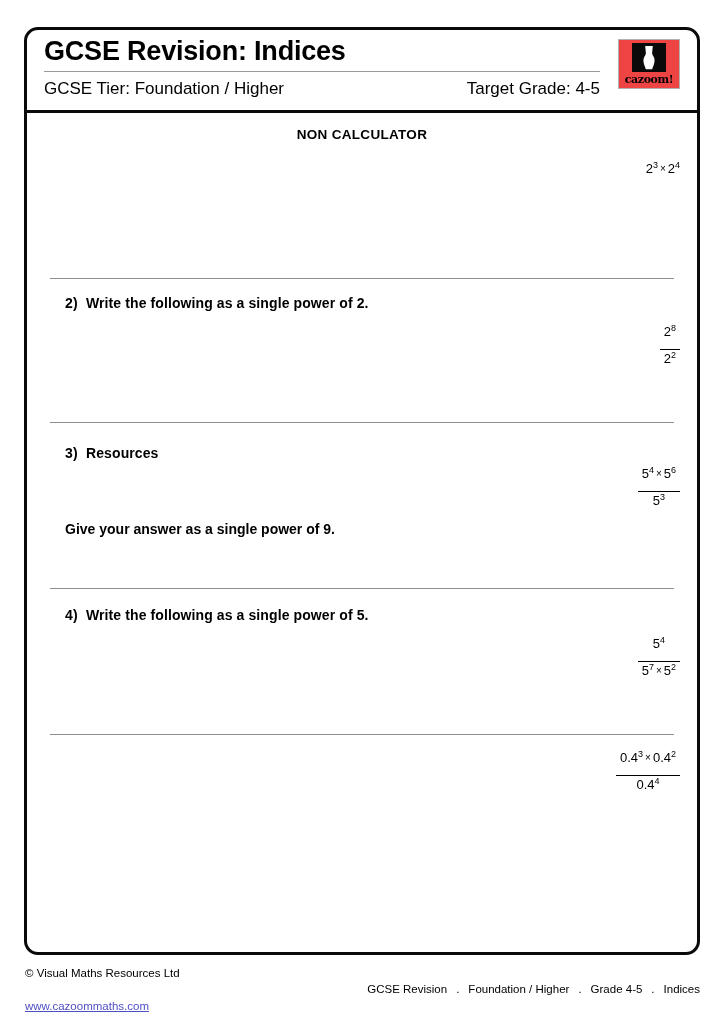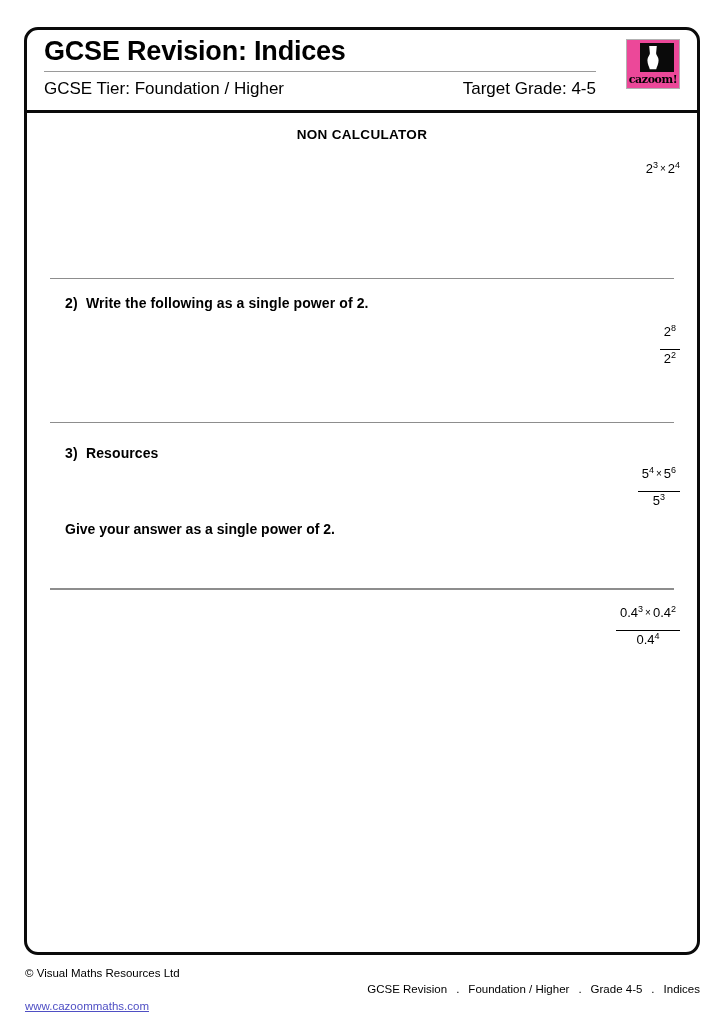--- a/index.html
+++ b/index.html
@@ -34,21 +34,20 @@
     position: relative;
     height: 83px;
     padding: 0 17px;
     box-sizing: border-box;
     border-bottom: 3px solid #0a0a0a;
   }
   .header-main {
     display: flex;
     align-items: flex-start;
     justify-content: space-between;
-    gap: 12px;
   }
   .header-left {
     flex: 1 1 auto;
     padding-top: 5px;
   }
   .worksheet-title {
     font-size: 27px;
     font-weight: bold;
     line-height: 32px;
     letter-spacing: -0.2px;
@@ -68,26 +67,26 @@
     margin-top: 7px;
     margin-right: 8px;
   }
   .tier-text, .grade-text {
     white-space: nowrap;
   }
 
   
   .logo-box {
     flex: 0 0 auto;
-    width: 54px;
+    width: 62px;
     height: 50px;
     border: 1px solid #b2b2b2;
     margin-top: 9px;
     margin-left: 10px;
-    background: #ec4899;
+    background: #ef4444;
     position: relative;
     box-sizing: border-box;
   }
   .logo-mark {
     position: absolute;
     left: 13px;
     top: 3px;
     width: 34px;
     height: 29px;
     background: #0a0a0a;
@@ -300,25 +299,33 @@
 
     <div class="q-sep"></div>
 
     <div class="question q3">
       <div class="q-text">
         <span class="q-num">3)</span><span>Resources</span>
       </div>
       <div class="expr-wrap">
         <span class="expr"><span class="frac"><span class="num"><span>5</span><sup>4</sup><span class="times">×</span><span>5</span><sup>6</sup></span><span class="den"><span>5</span><sup>3</sup></span></span></span>
       </div>
-      <div class="q-after">Give your answer as a single power of 2.</div>
+      <div class="q-after">Give your answer as a single power of 9.</div>
     </div>
 
     <div class="q-sep"></div>
 
+    <div class="question q4">
+      <div class="q-text">
+        <span class="q-num">4)</span><span>Write the following as a single power of 5.</span>
+      </div>
+      <div class="expr-wrap">
+        <span class="expr"><span class="frac"><span class="num"><span>5</span><sup>4</sup></span><span class="den"><span>5</span><sup>7</sup><span class="times">×</span><span>5</span><sup>2</sup></span></span></span>
+      </div>
+    </div>
 
     <div class="q-sep"></div>
 
     <div class="question q5">
       <div class="expr-wrap">
         <span class="expr"><span class="frac"><span class="num"><span>0.4</span><sup>3</sup><span class="times">×</span><span>0.4</span><sup>2</sup></span><span class="den"><span>0.4</span><sup>4</sup></span></span></span>
       </div>
     </div>
 
   </div>

